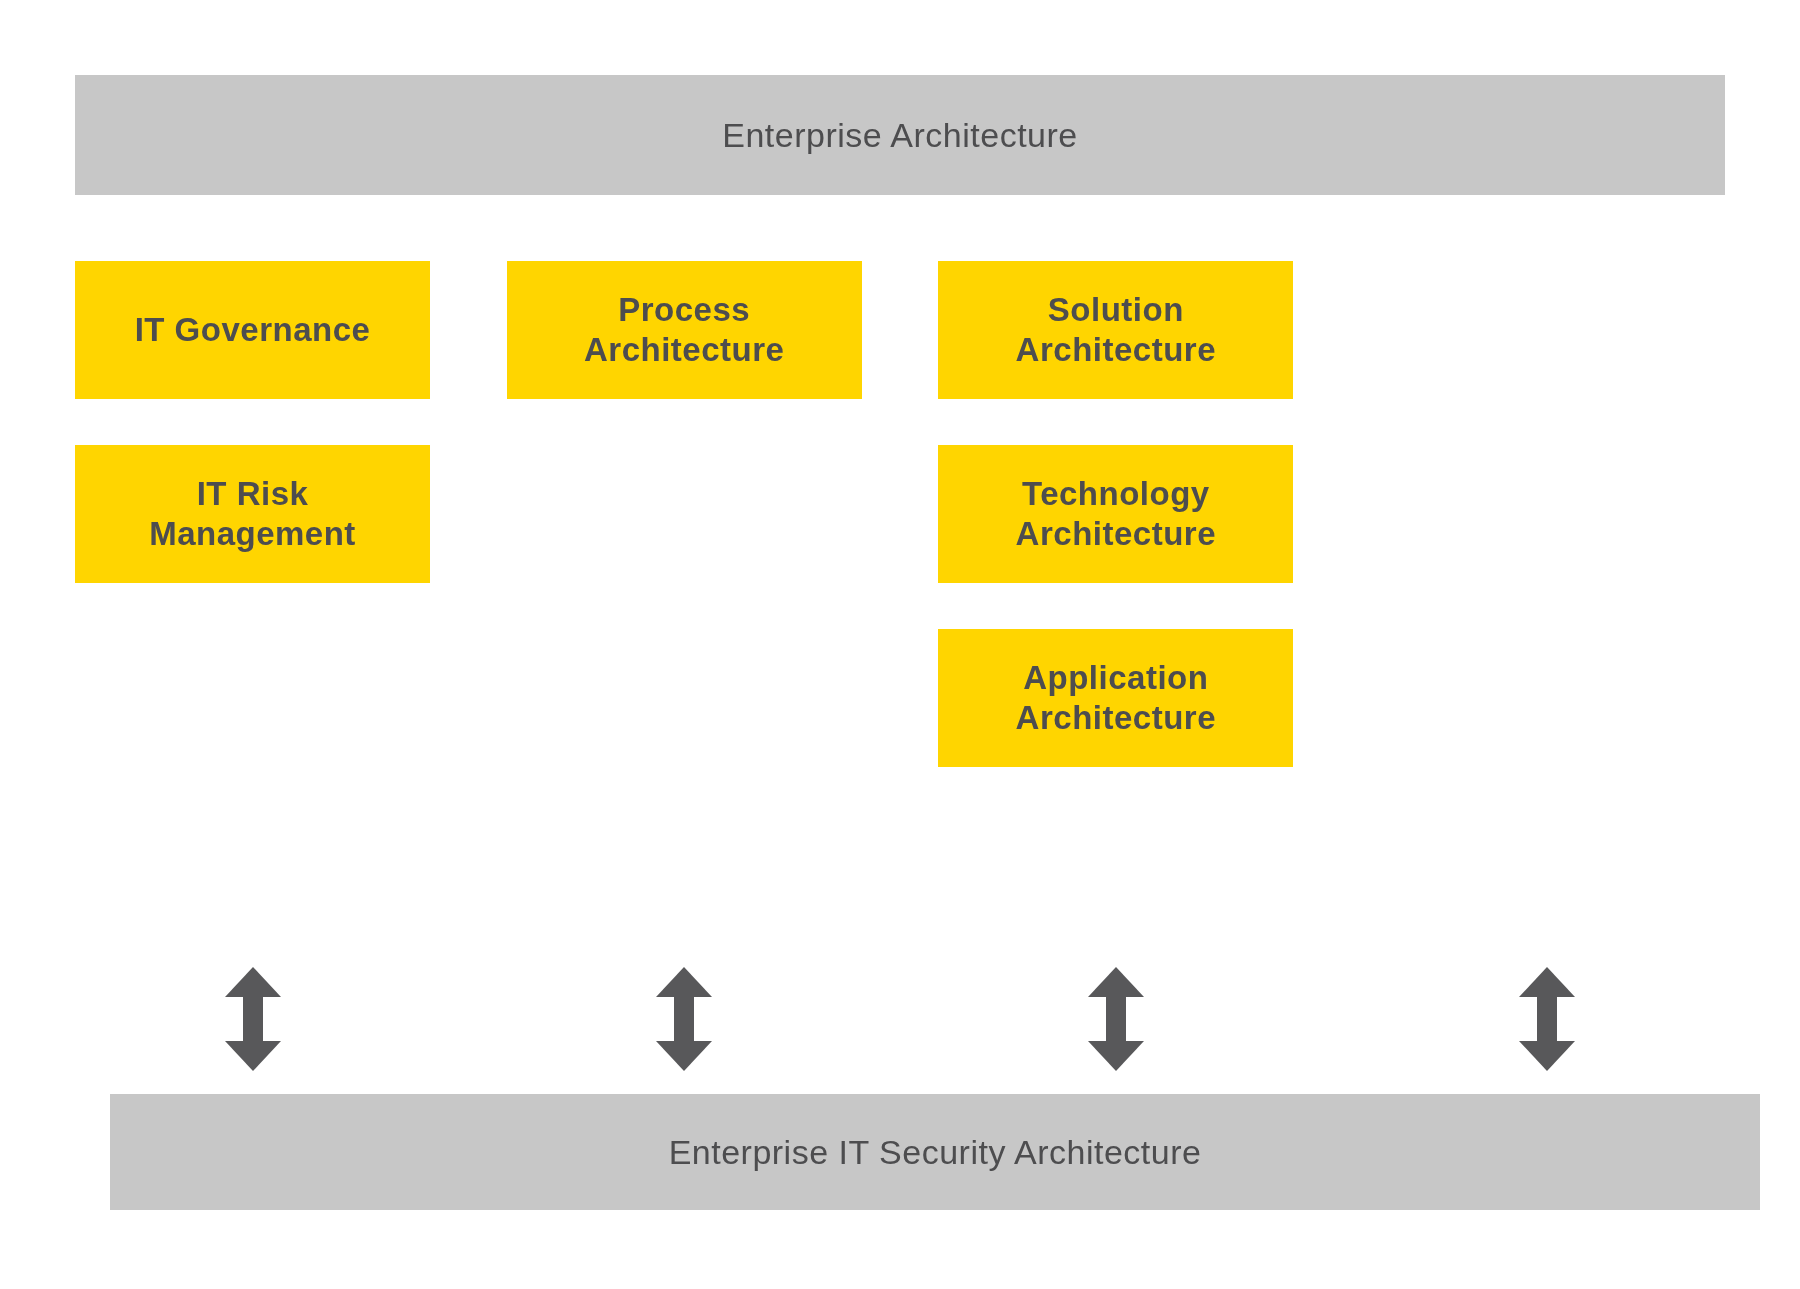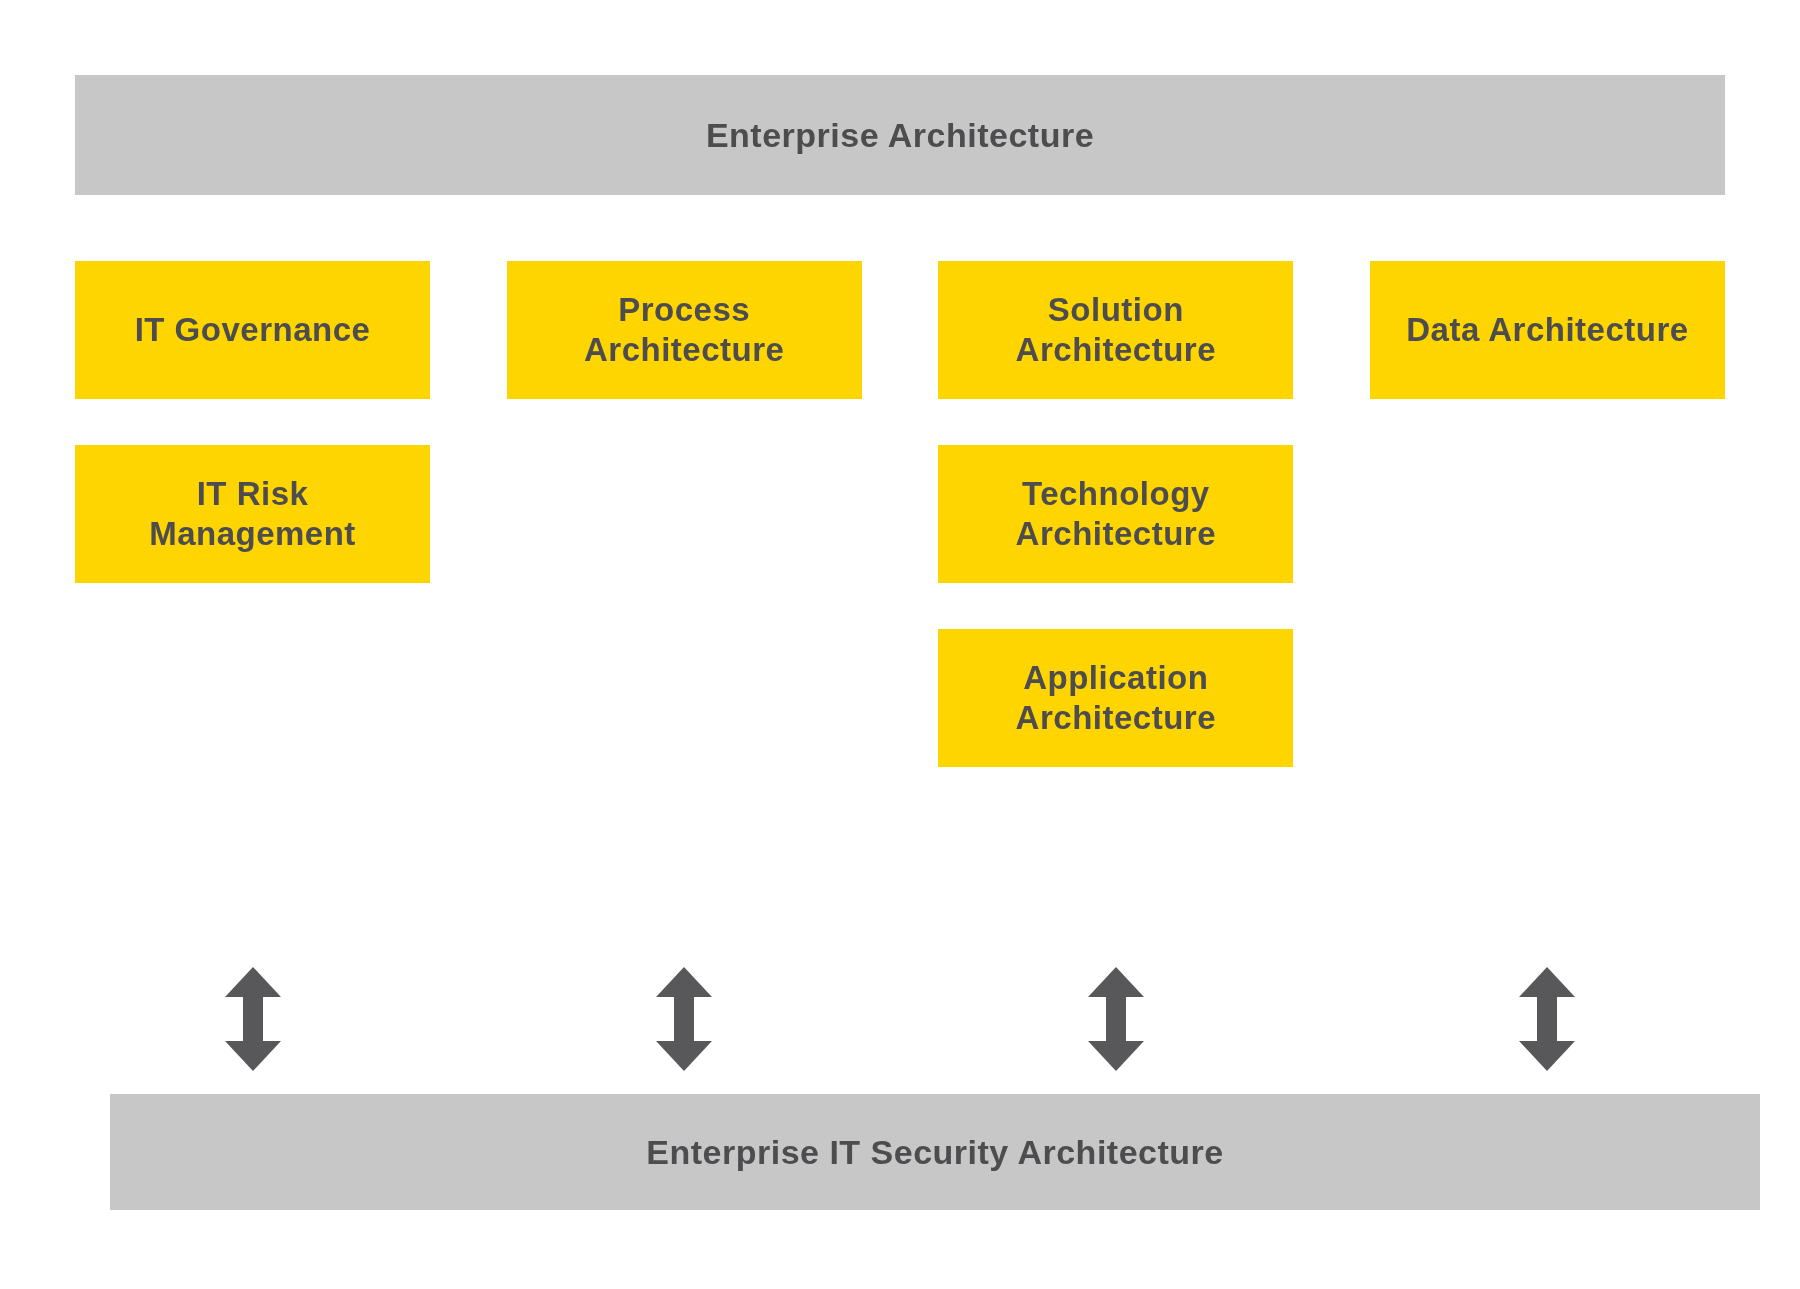--- a/index.html
+++ b/index.html
@@ -27,21 +27,21 @@
     width: 1650px;
     background: var(--bar-bg);
     display: flex;
     align-items: center;
     justify-content: center;
   }
   .bar.top    { top: 75px;   height: 120px; }
   .bar.bottom { top: 1094px; height: 116px; margin-left: 35px; }
   .bar-label {
     font-size: 34px;
-    font-weight: bold;
+    font-weight: normal;
     color: var(--text);
     letter-spacing: 0.5px;
     text-align: center;
   }
 
   .boxes-grid, .arrows-grid {
     position: absolute;
     left: 75px;
     width: 1650px;
     display: grid;
@@ -114,23 +114,20 @@
       </div>
       <div class="box">
         <span class="box-label">Technology Architecture</span>
       </div>
       <div class="box">
         <span class="box-label">Application Architecture</span>
       </div>
     </div>
 
     <div class="col">
-      <div class="box">
-        <span class="box-label">Data Architecture</span>
-      </div>
     </div>
 
   </div>
 
   <div class="arrows-grid">
     <div class="arrow-cell">
       <span>
         <svg width="62" height="104" viewBox="0 0 62 104" xmlns="http://www.w3.org/2000/svg">
           <path d="M31 0 L59 30 L3 30 Z"></path>
           <rect x="21" y="27" width="20" height="50"></rect>

